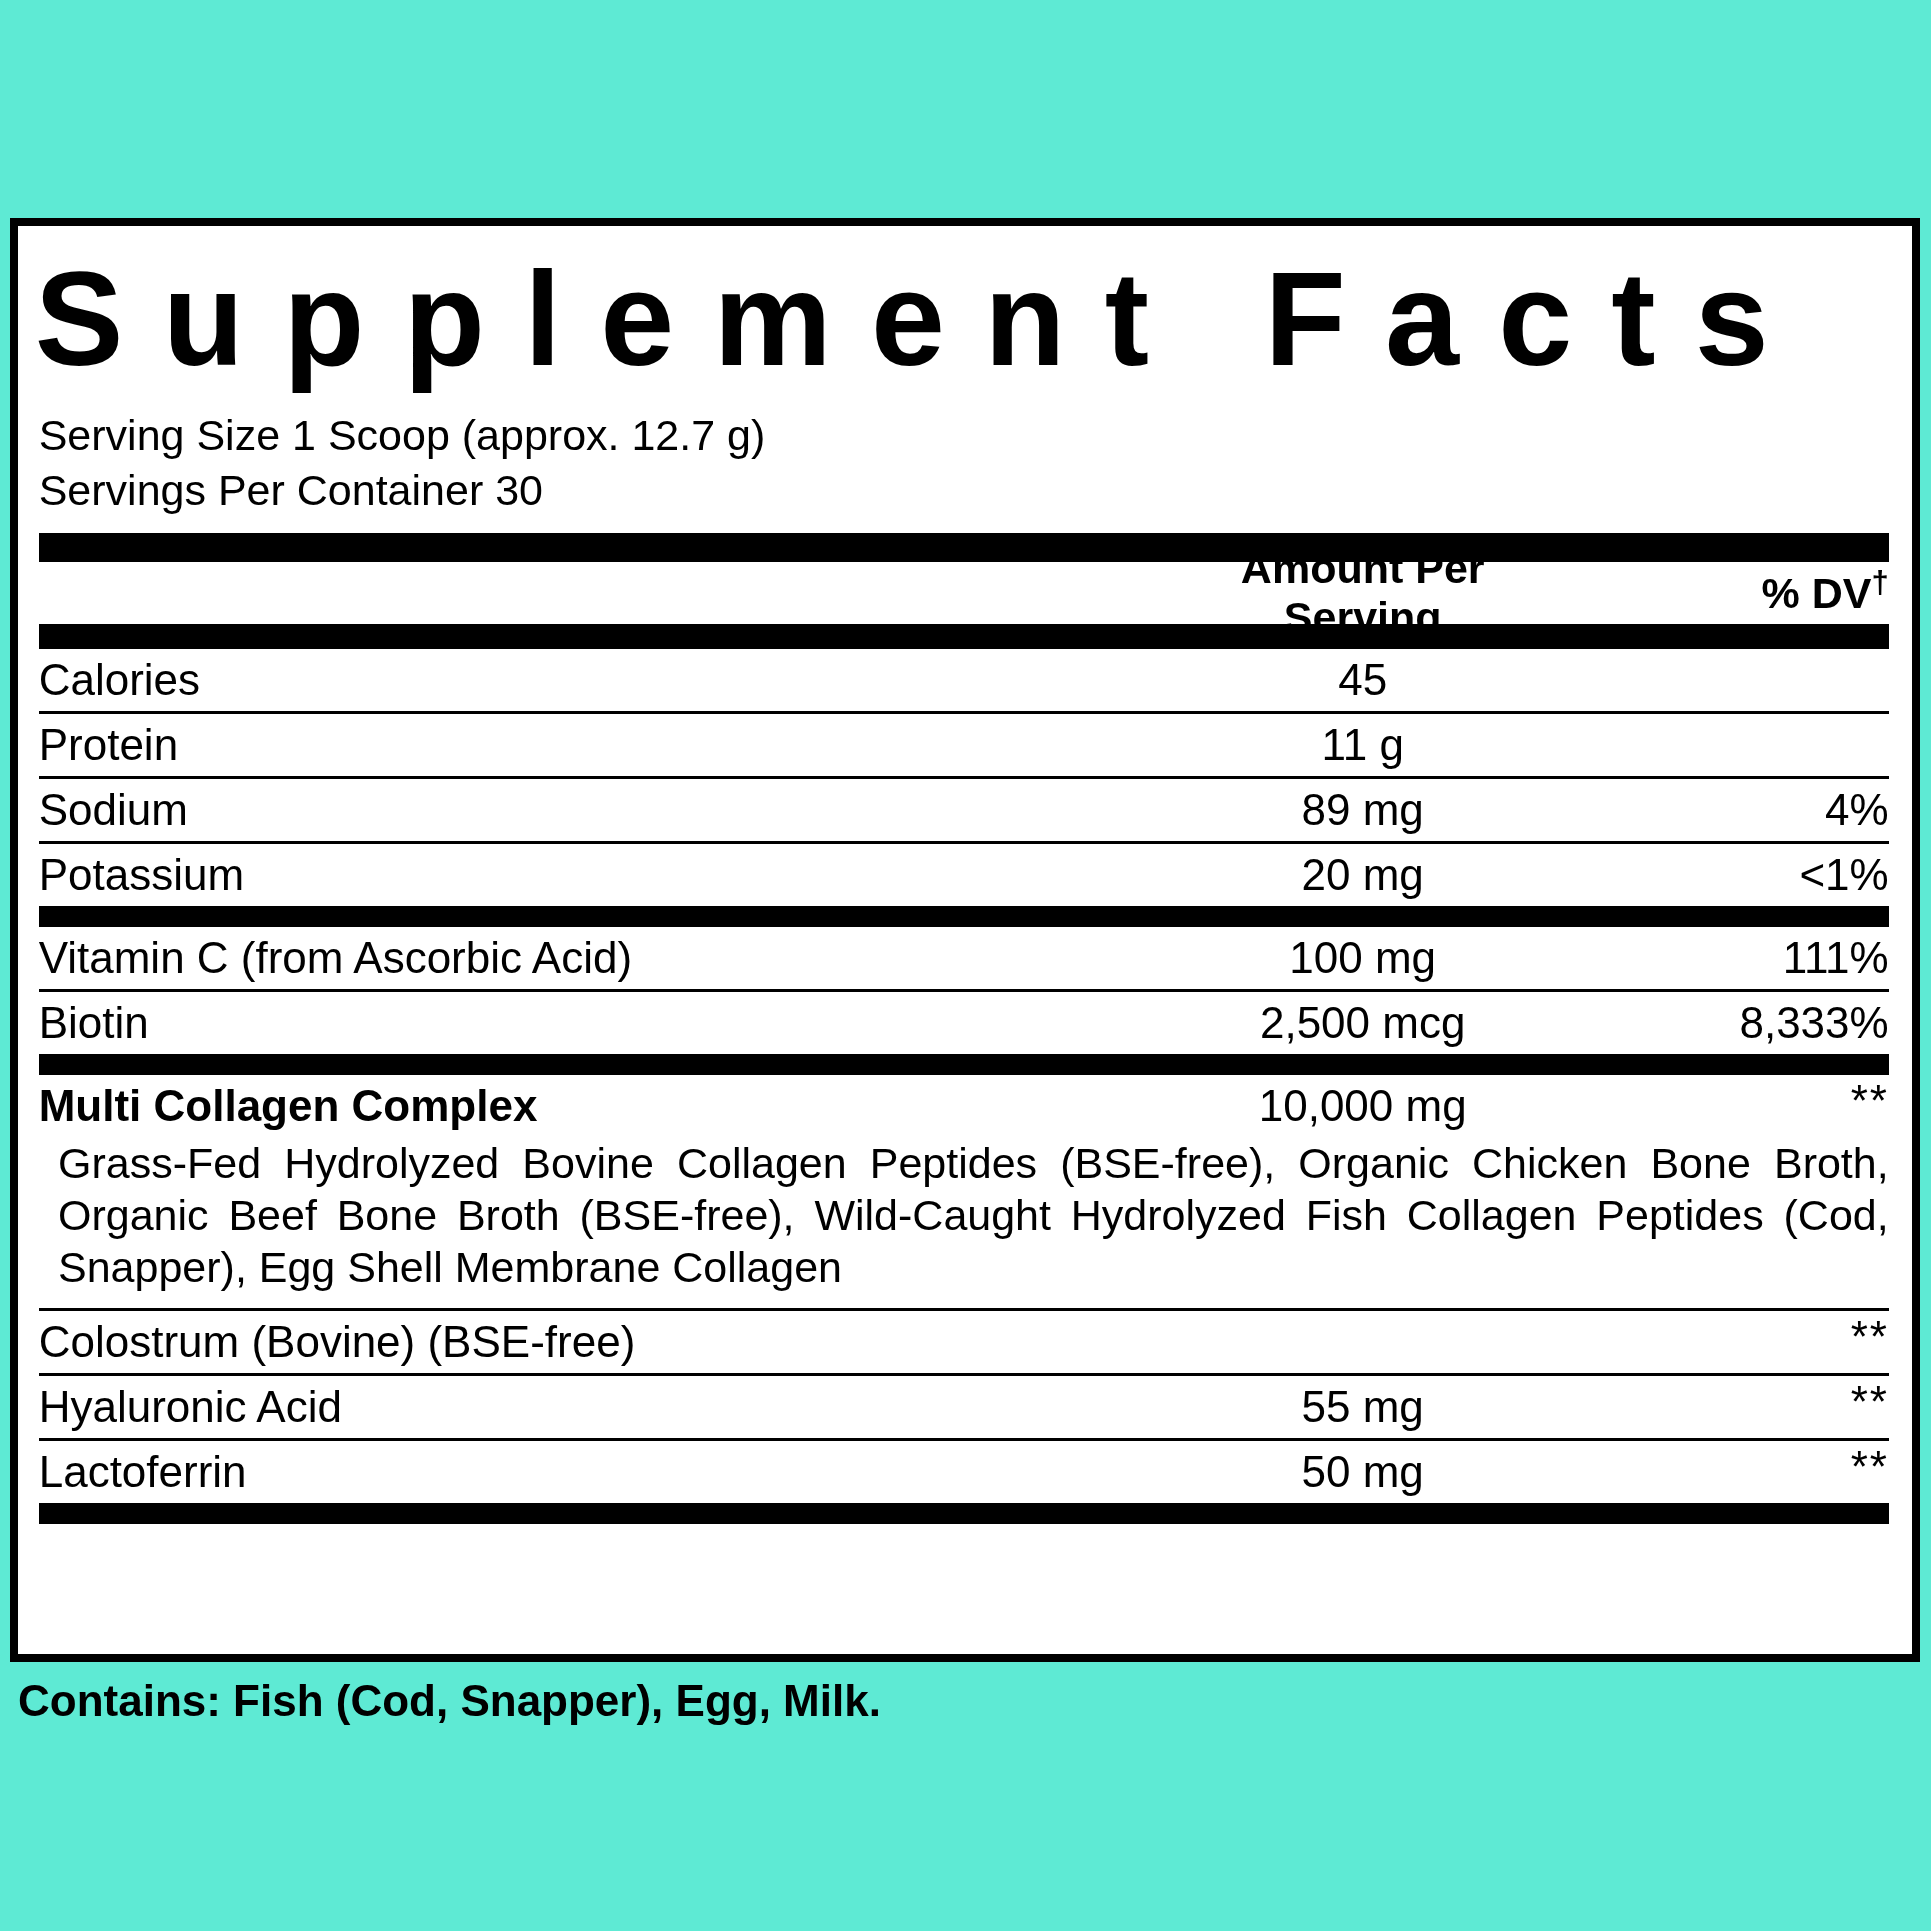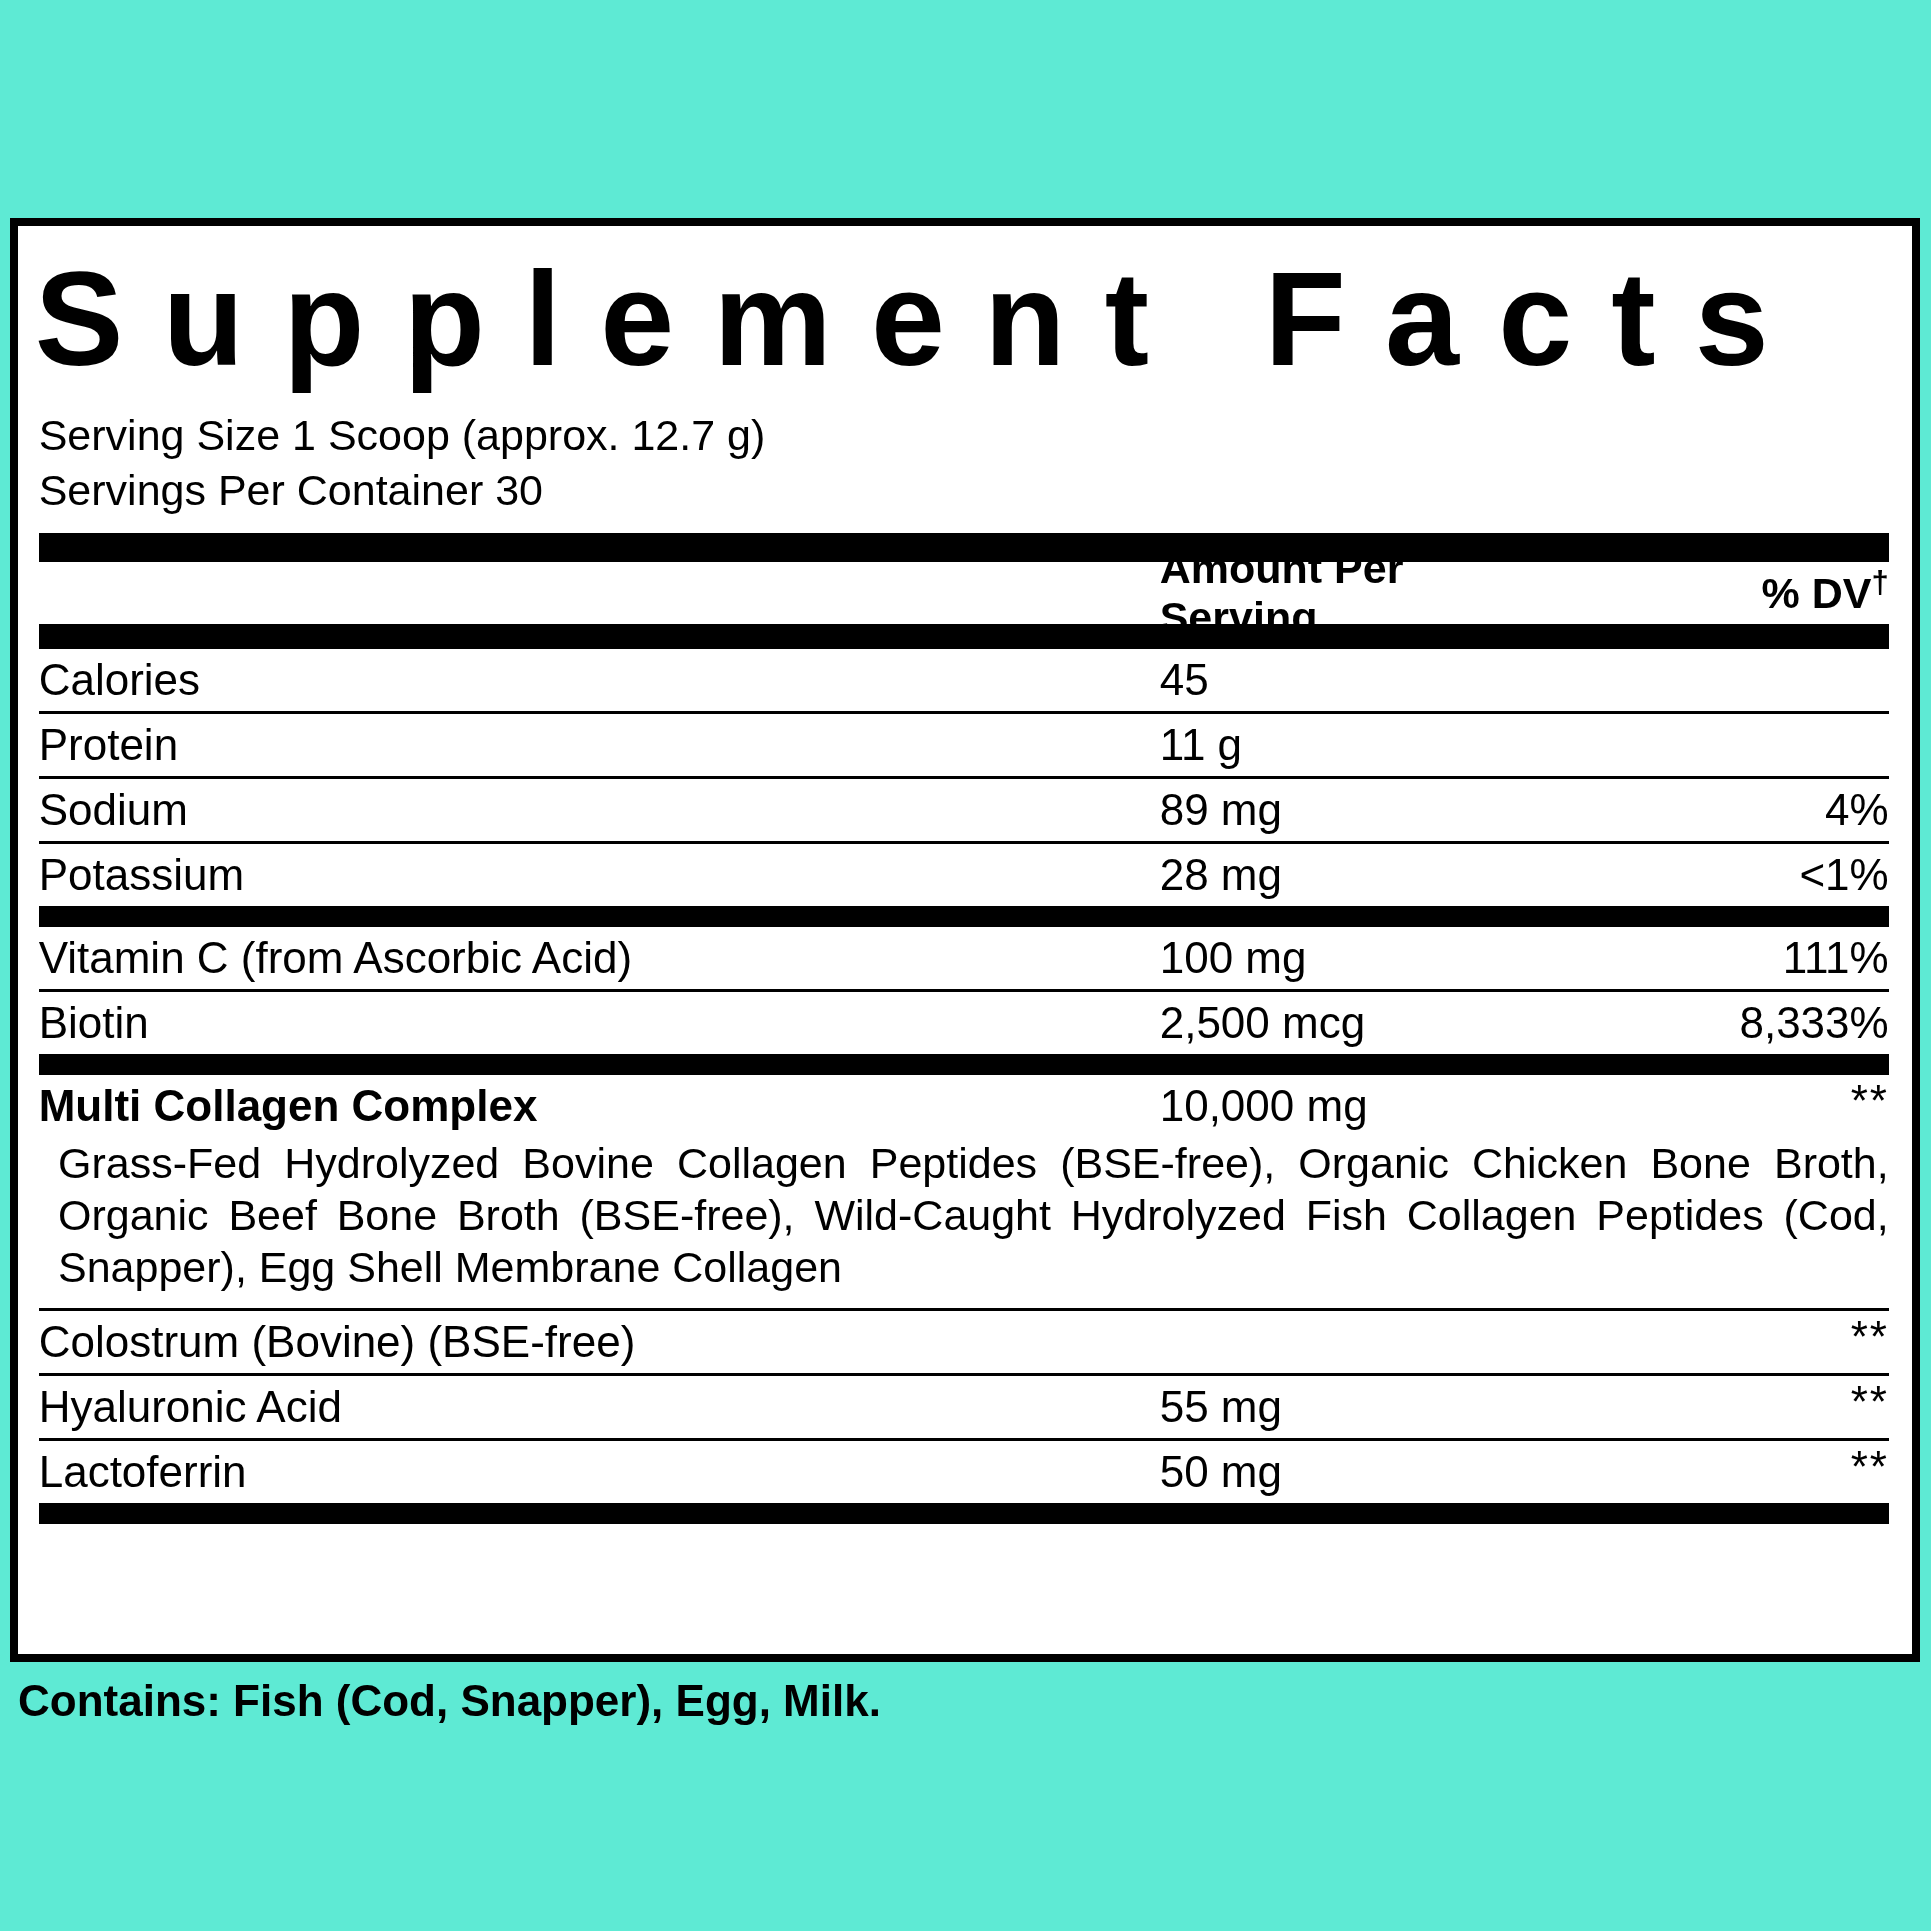--- a/index.html
+++ b/index.html
@@ -19,21 +19,21 @@
   }
   .serving-line{font-size:43px;line-height:55px;}
   .bar{background:#000000;}
   .bar-1{height:29px;margin-top:15.4px;}
   .bar-2{height:25px;}
   .bar-mid{height:21px;}
   .hrule{height:2.9px;background:#000000;}
   .header-row{display:flex;align-items:center;font-size:43px;font-weight:bold;height:62px;}
   .row{display:flex;align-items:center;font-size:44px;min-height:62px;}
   .cell-name{flex:1;}
-  .cell-amt{width:406px;text-align:left;}
+  .cell-amt{width:406px;text-align:center;}
   .cell-dv{width:323px;text-align:right;}
   .bold{font-weight:bold;}
   .stars{align-self:flex-start;padding-top:3.9px;line-height:1;letter-spacing:1.9px;}
   .dagger{font-size:31px;line-height:0;}
   .desc{
     font-size:43px;line-height:52px;text-align:justify;
     padding:0 0 15.4px 19.3px;
   }
   .footnotes{margin-top:11.6px;font-size:43px;line-height:51px;}
   .footnote sup{font-size:30px;line-height:0;}
@@ -77,21 +77,21 @@
 
     <div class="row">
       <div class="cell-name">Sodium</div>
       <div class="cell-amt">89 mg</div>
       <div class="cell-dv">4%</div>
     </div>
     <div class="hrule"></div>
 
     <div class="row">
       <div class="cell-name">Potassium</div>
-      <div class="cell-amt">28 mg</div>
+      <div class="cell-amt">20 mg</div>
       <div class="cell-dv">&lt;1%</div>
     </div>
 
     <div class="bar bar-mid"></div>
 
     <div class="row">
       <div class="cell-name">Vitamin C (from Ascorbic Acid)</div>
       <div class="cell-amt">100 mg</div>
       <div class="cell-dv">111%</div>
     </div>

